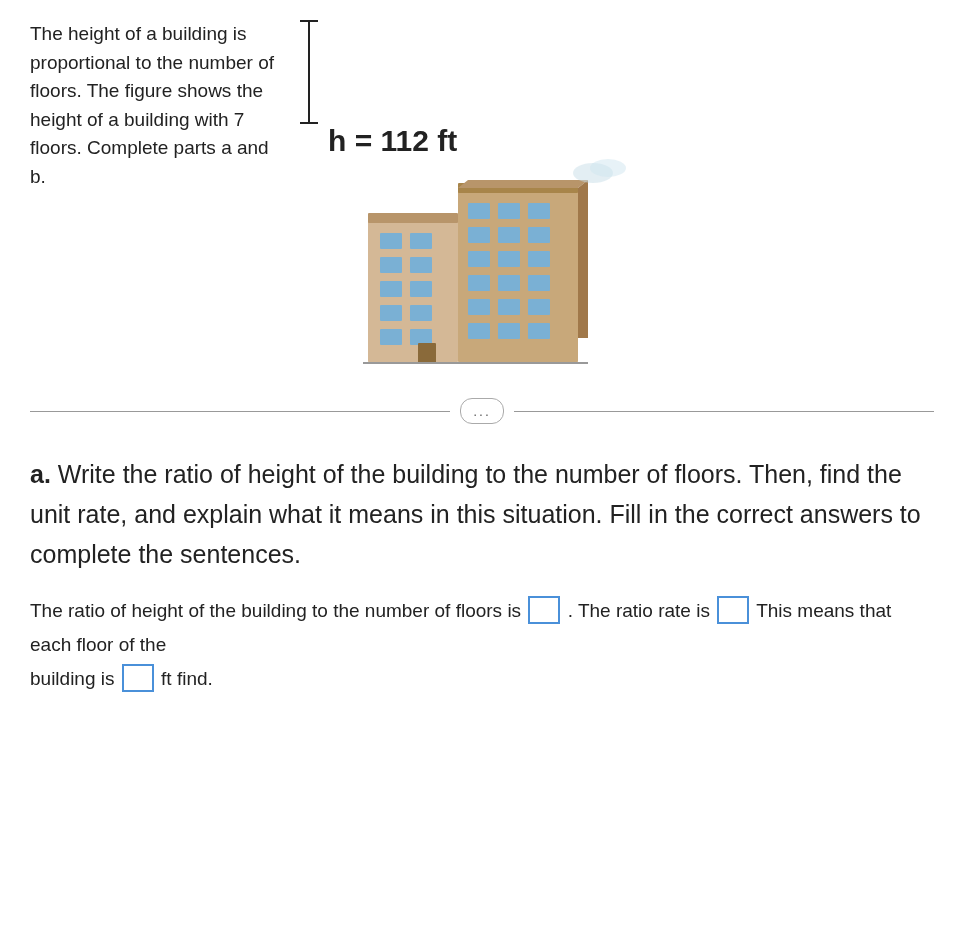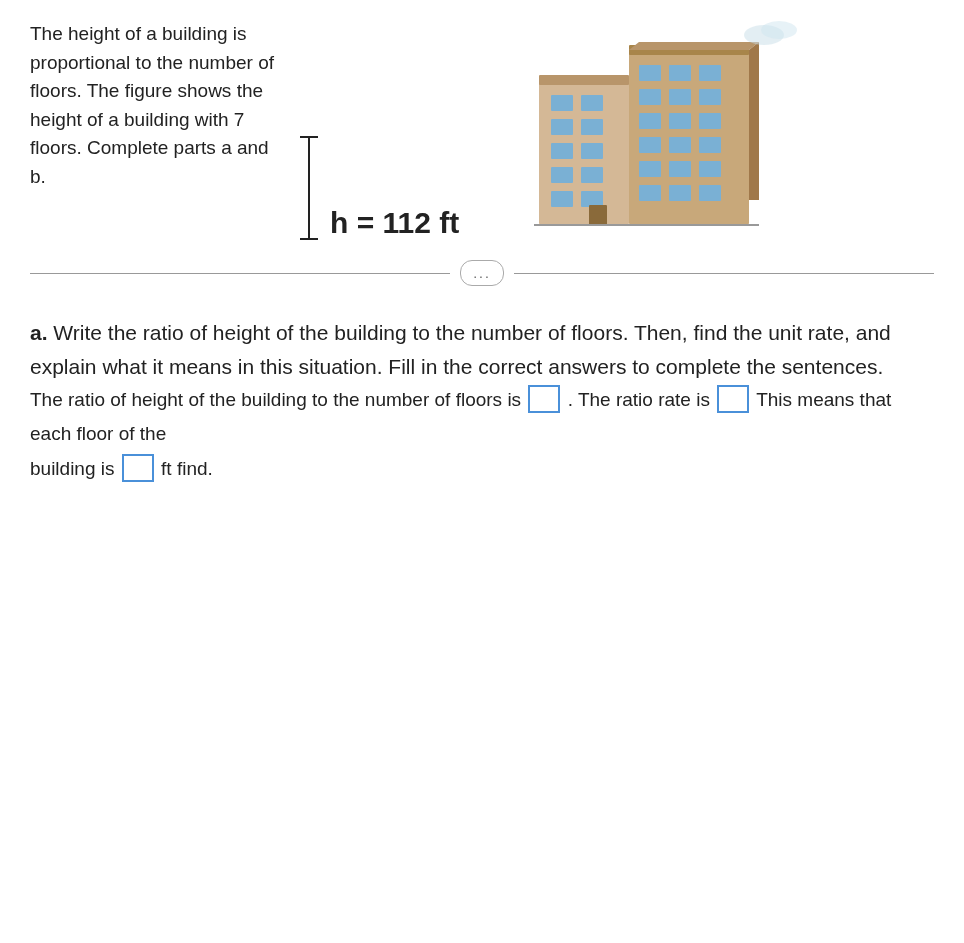--- a/index.html
+++ b/index.html
@@ -76,21 +76,22 @@
       font-size: 30px;
       font-weight: bold;
       margin: 0 20px;
       white-space: nowrap;
       display: flex;
       align-items: center;
     }
 
     .diagram-row {
       display: flex;
-      align-items: flex-end;
+      flex-direction: column;
+      align-items: flex-start;
     }
 
     
     .building-container {
       width: 320px;
       height: 220px;
       flex-shrink: 0;
     }
 
     .divider-line {
@@ -114,22 +115,23 @@
       color: #666;
       margin: 0 10px;
       letter-spacing: 2px;
     }
 
     .bottom-section {
       padding: 10px 0;
     }
 
     .part-a-question {
-      font-size: 21px;
+      font-size: 25px;
       line-height: 1.6;
+      margin-bottom: 20px;
     }
 
     .part-a-question strong {
       font-weight: bold;
     }
 
     .fill-in-text {
       font-size: 19px;
       line-height: 1.8;
     }

